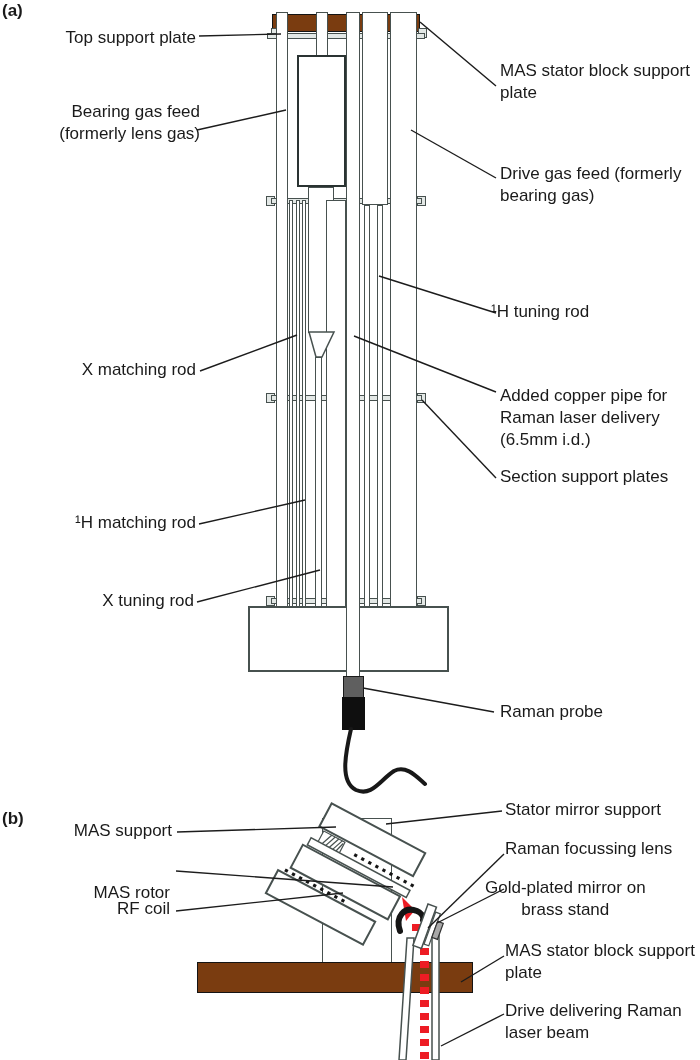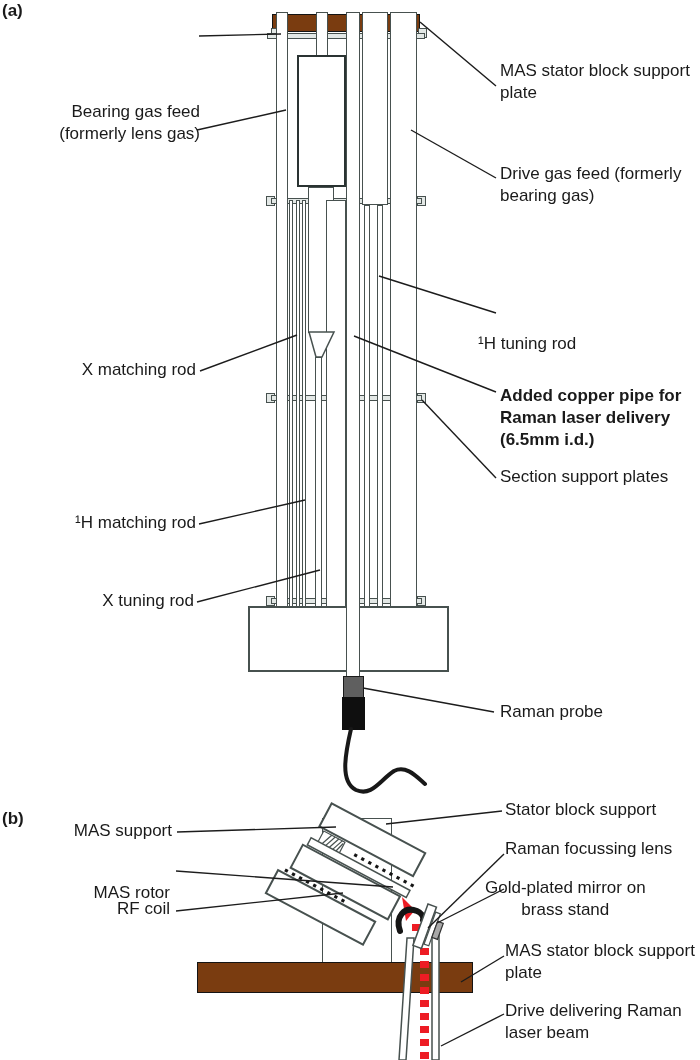--- a/index.html
+++ b/index.html
@@ -145,20 +145,21 @@
       <line x1="502" y1="811" x2="386" y2="824"></line>
       <line x1="504" y1="854" x2="428" y2="928"></line>
       <line x1="504" y1="889" x2="437" y2="923"></line>
       <line x1="504" y1="956" x2="461" y2="982"></line>
       <line x1="504" y1="1014" x2="441" y2="1046"></line>
     </g>
   </svg>
 
   <div class="lbl pl" style="left:2px;top:0px;">(a)</div>
 
+  <div class="lbl r" style="left:0px;top:27px;width:196px;">Top support plate</div>
 
   <div class="lbl r" style="left:0px;top:101px;width:200px;">
     <div>Bearing gas feed</div>
     <div>(formerly lens gas)</div>
   </div>
 
   <div class="lbl r" style="left:0px;top:359px;width:196px;">X matching rod</div>
 
   <div class="lbl r" style="left:0px;top:512px;width:196px;">¹H matching rod</div>
 
@@ -167,39 +168,39 @@
   <div class="lbl" style="left:500px;top:60px;">
     <div>MAS stator block support</div>
     <div>plate</div>
   </div>
 
   <div class="lbl" style="left:500px;top:163px;">
     <div>Drive gas feed (formerly</div>
     <div>bearing gas)</div>
   </div>
 
-  <div class="lbl" style="left:478px;top:301px;margin-top:32px;">¹H tuning rod</div>
-
-  <div class="lbl" style="left:500px;top:385px;font-weight:bold;">
+  <div class="lbl" style="left:491px;top:301px;">¹H tuning rod</div>
+
+  <div class="lbl" style="left:500px;top:385px;">
     <div>Added copper pipe for</div>
     <div>Raman laser delivery</div>
     <div>(6.5mm i.d.)</div>
   </div>
 
   <div class="lbl" style="left:500px;top:466px;">Section support plates</div>
 
   <div class="lbl" style="left:500px;top:701px;">Raman probe</div>
 
   <div class="lbl pl" style="left:2px;top:808px;">(b)</div>
 
   <div class="lbl r" style="left:0px;top:820px;width:172px;">MAS support</div>
   <div class="lbl r" style="left:0px;top:882px;width:170px;">MAS rotor</div>
   <div class="lbl r" style="left:0px;top:898px;width:170px;">RF coil</div>
 
-  <div class="lbl" style="left:505px;top:799px;">Stator block support</div>
+  <div class="lbl" style="left:505px;top:799px;">Stator mirror support</div>
 
   <div class="lbl" style="left:505px;top:838px;">Raman focussing lens</div>
 
   <div class="lbl" style="left:485px;top:877px;text-align:center;">
     <div>Gold-plated mirror on</div>
     <div>brass stand</div>
   </div>
 
   <div class="lbl" style="left:505px;top:940px;">
     <div>MAS stator block support</div>

